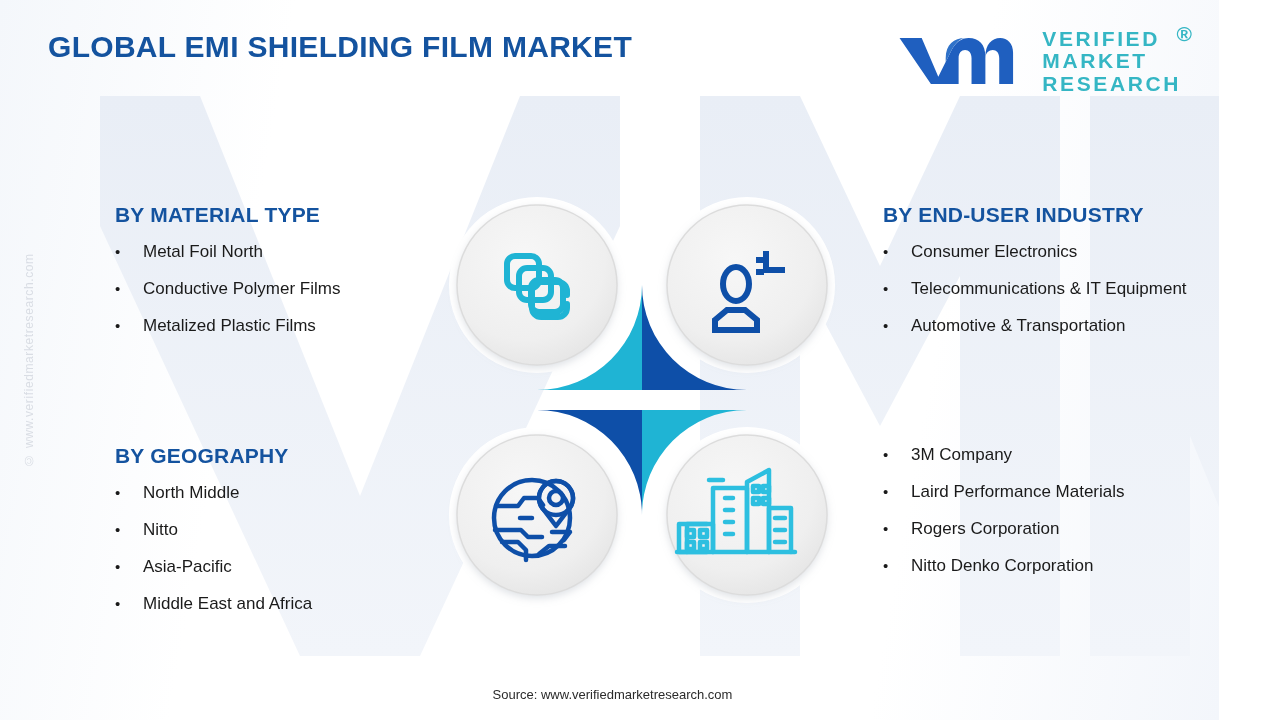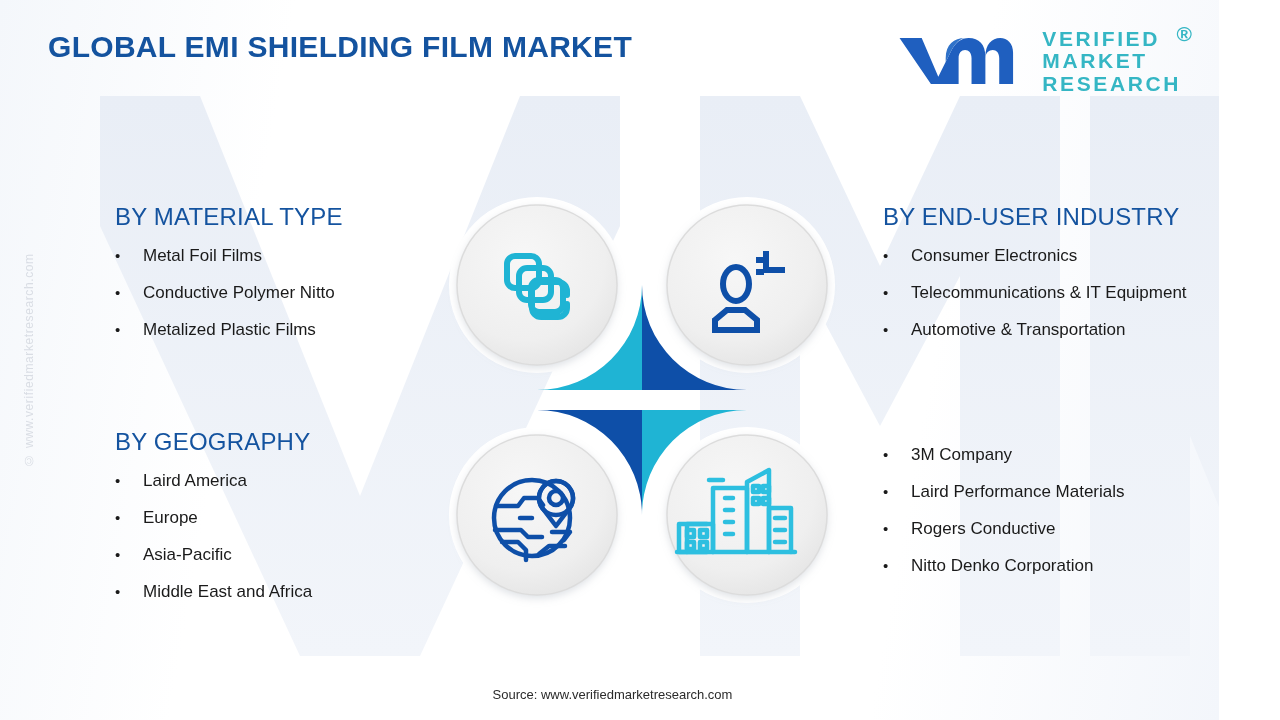--- a/index.html
+++ b/index.html
@@ -95,22 +95,22 @@
     font-size: 12px;
     color: #d9dde4;
     letter-spacing: 0.6px;
     white-space: nowrap;
     z-index: 3;
   }
 
   
   .block { position: absolute; z-index: 4; }
   .block-title {
-    font-size: 24px;
-    font-weight: normal;
+    font-size: 21px;
+    font-weight: bold;
     color: #14539f;
     letter-spacing: 0.2px;
     margin-bottom: 14px;
     white-space: nowrap;
   }
   .bullets { list-style: none; }
   .bullet {
     display: flex;
     align-items: flex-start;
     font-size: 17px;
@@ -121,21 +121,21 @@
   .bullet-dot {
     flex: 0 0 auto;
     width: 28px;
     color: #1a1a1a;
     font-size: 15px;
     line-height: 1.45;
   }
   .bullet-text { flex: 1 1 auto; max-width: 300px; }
 
   .block-material  { left: 115px; top: 203px; }
-  .block-geography { left: 115px; top: 428px; }
+  .block-geography { left: 115px; top: 444px; }
   .block-enduser   { left: 883px; top: 203px; width: 320px; }
   .block-keyplayer { left: 883px; top: 444px; width: 320px; }
 
   
   .quad-graphic {
     position: absolute;
     left: 432px; top: 180px;
     width: 420px; height: 440px;
     z-index: 3;
   }
@@ -191,43 +191,43 @@
     </div>
   </div>
 
   <div class="v-watermark">© www.verifiedmarketresearch.com</div>
 
   <div class="block block-material">
     <div class="block-title">BY MATERIAL TYPE</div>
     <ul class="bullets">
       <li class="bullet">
         <span class="bullet-dot">•</span>
-        <span class="bullet-text">Metal Foil Films</span>
-      </li>
-      <li class="bullet">
-        <span class="bullet-dot">•</span>
-        <span class="bullet-text">Conductive Polymer Nitto</span>
+        <span class="bullet-text">Metal Foil North</span>
+      </li>
+      <li class="bullet">
+        <span class="bullet-dot">•</span>
+        <span class="bullet-text">Conductive Polymer Films</span>
       </li>
       <li class="bullet">
         <span class="bullet-dot">•</span>
         <span class="bullet-text">Metalized Plastic Films</span>
       </li>
     </ul>
   </div>
 
   <div class="block block-geography">
     <div class="block-title">BY GEOGRAPHY</div>
     <ul class="bullets">
       <li class="bullet">
         <span class="bullet-dot">•</span>
-        <span class="bullet-text">Laird America</span>
-      </li>
-      <li class="bullet">
-        <span class="bullet-dot">•</span>
-        <span class="bullet-text">Europe</span>
+        <span class="bullet-text">North Middle</span>
+      </li>
+      <li class="bullet">
+        <span class="bullet-dot">•</span>
+        <span class="bullet-text">Nitto</span>
       </li>
       <li class="bullet">
         <span class="bullet-dot">•</span>
         <span class="bullet-text">Asia-Pacific</span>
       </li>
       <li class="bullet">
         <span class="bullet-dot">•</span>
         <span class="bullet-text">Middle East and Africa</span>
       </li>
     </ul>
@@ -256,21 +256,21 @@
       <li class="bullet">
         <span class="bullet-dot">•</span>
         <span class="bullet-text">3M Company</span>
       </li>
       <li class="bullet">
         <span class="bullet-dot">•</span>
         <span class="bullet-text">Laird Performance Materials</span>
       </li>
       <li class="bullet">
         <span class="bullet-dot">•</span>
-        <span class="bullet-text">Rogers Conductive</span>
+        <span class="bullet-text">Rogers Corporation</span>
       </li>
       <li class="bullet">
         <span class="bullet-dot">•</span>
         <span class="bullet-text">Nitto Denko Corporation</span>
       </li>
     </ul>
   </div>
 
   <div class="quad-graphic">
     <svg class="quad-svg" viewBox="0 0 420 440" aria-hidden="true">

